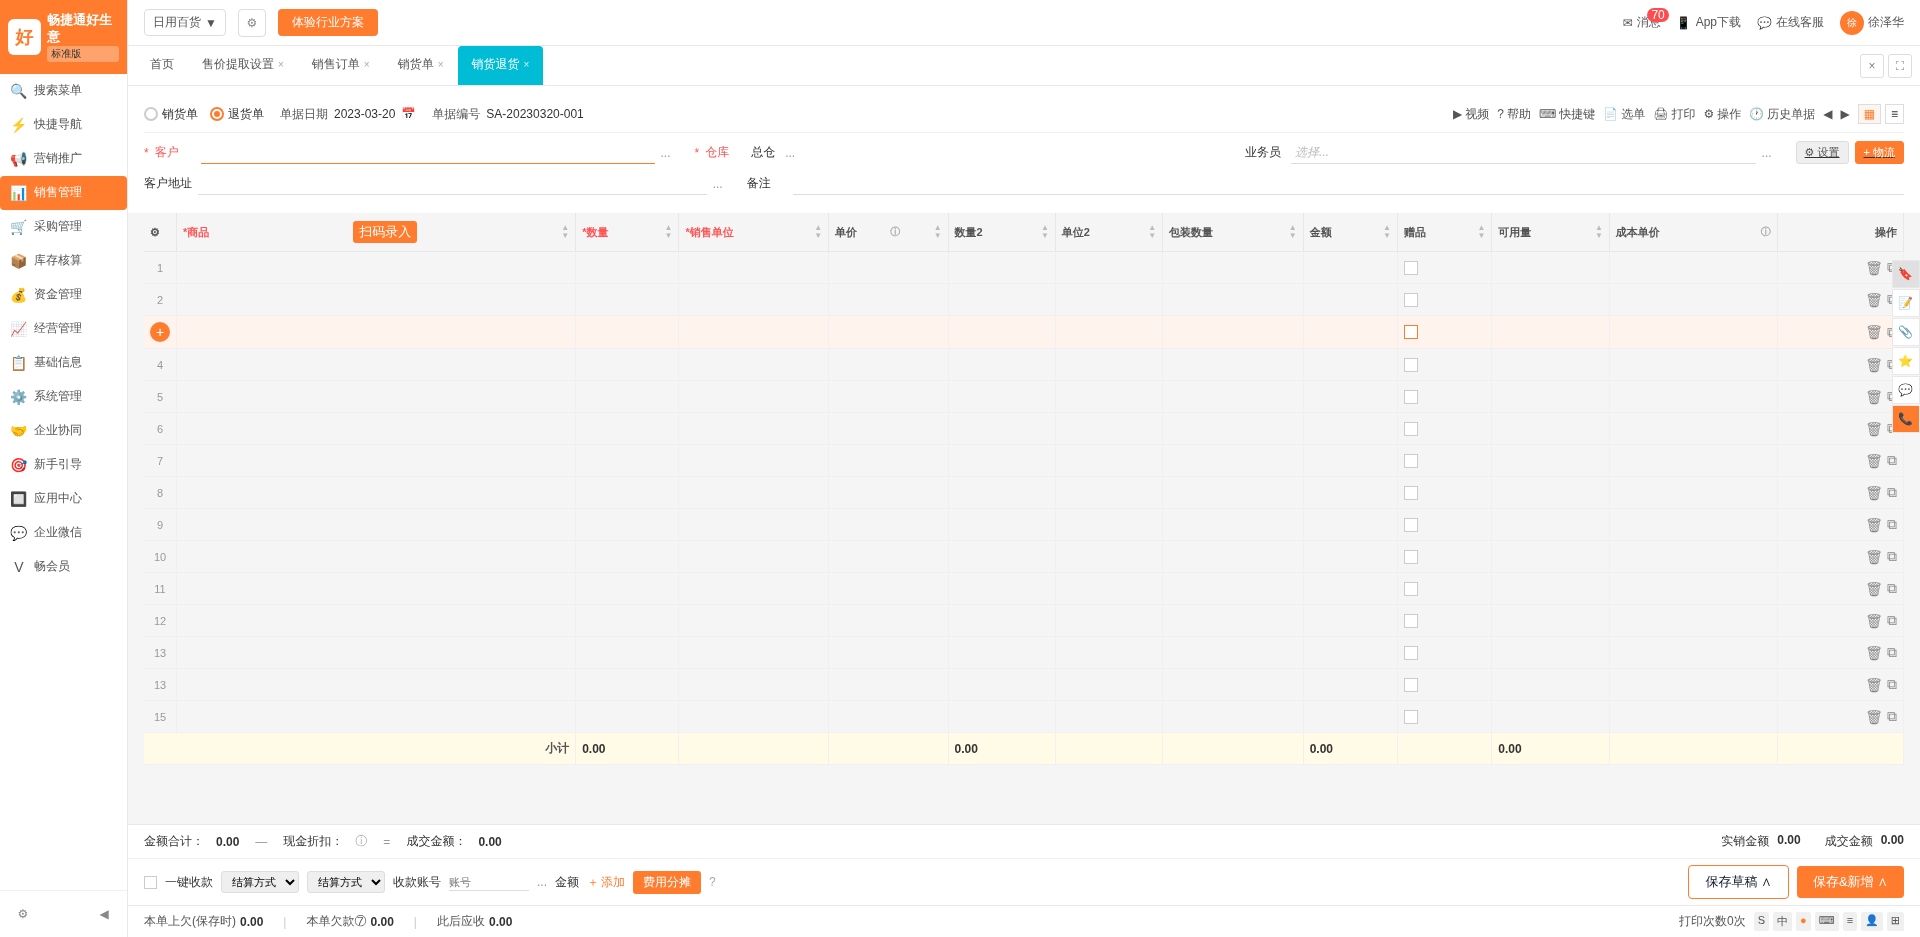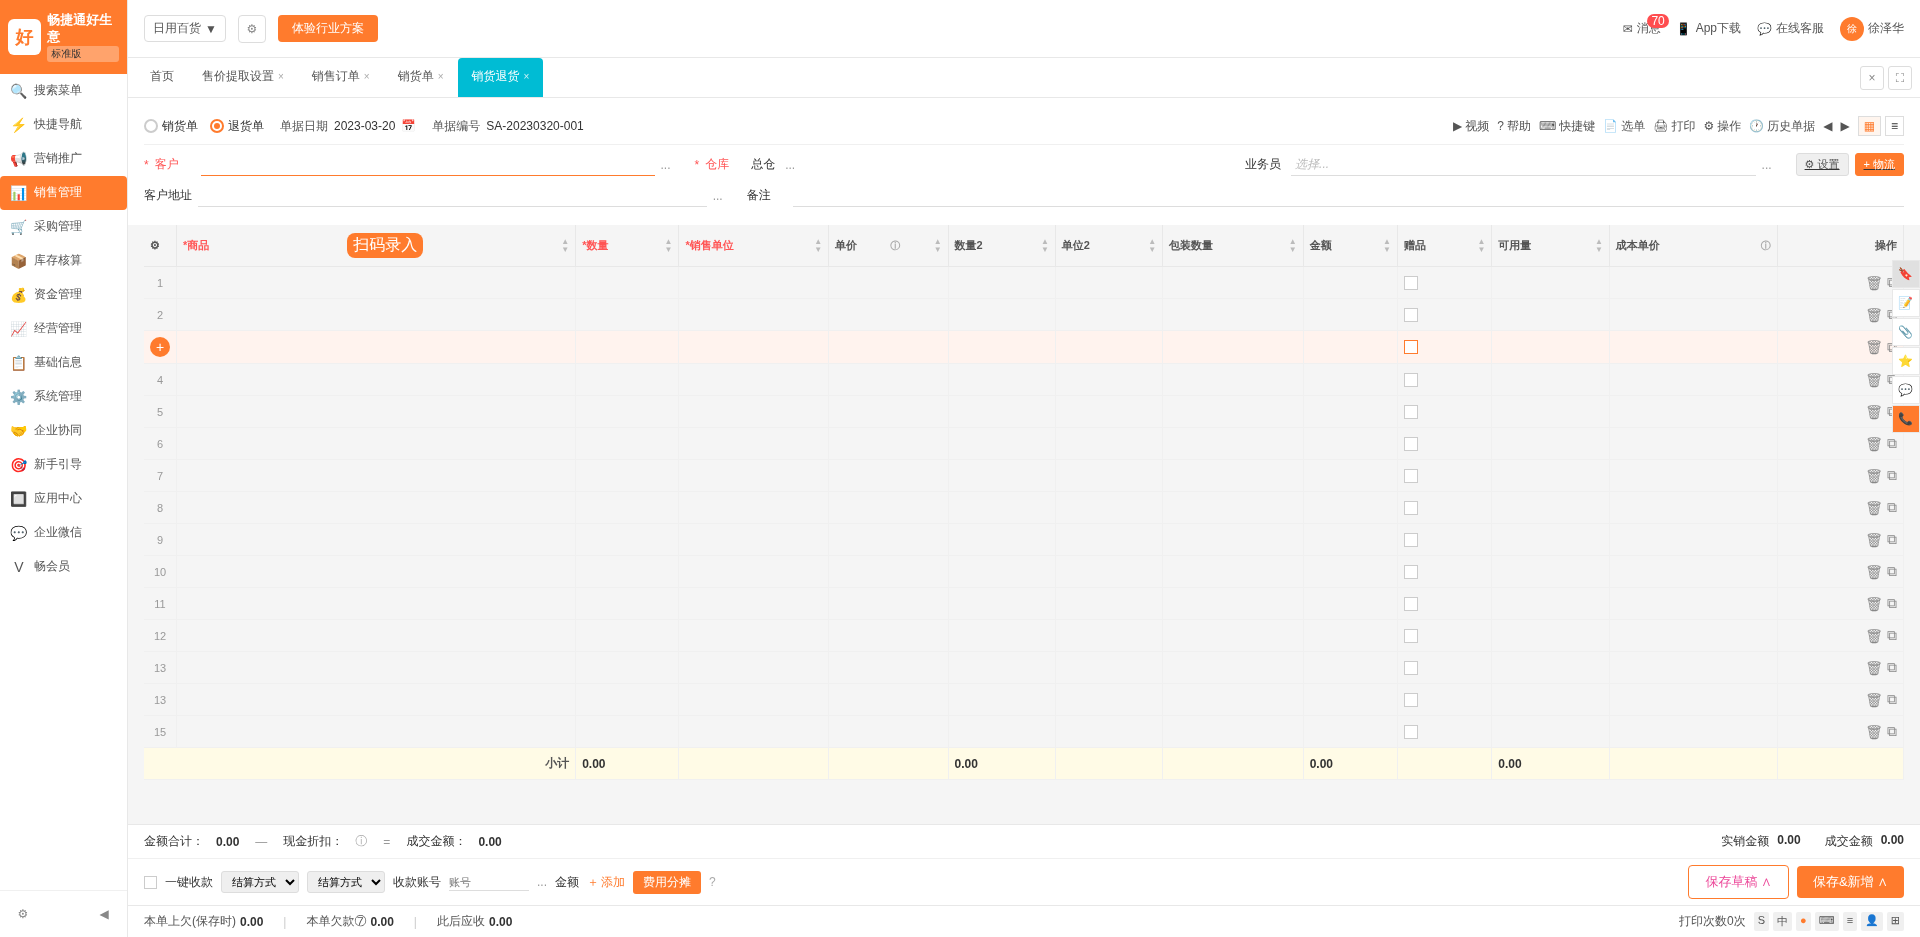--- a/index.html
+++ b/index.html
@@ -14,21 +14,21 @@
     .sidebar-item { display: flex; align-items: center; gap: 6px; padding: 8px 10px; cursor: pointer; border-radius: 4px; color: #555; font-size: 12px; }
     .sidebar-item.active { background: #ff7b2d; color: #fff; }
     .sidebar-item-icon { width: 18px; height: 18px; display: flex; align-items: center; justify-content: center; font-size: 14px; }
     .sidebar-bottom { margin-top: auto; padding: 8px; display: flex; justify-content: space-between; border-top: 1px solid #f0f0f0; }
     .sidebar-bottom-btn { width: 30px; height: 30px; display: flex; align-items: center; justify-content: center; cursor: pointer; color: #888; border-radius: 4px; }
 
     
     .main { flex: 1; display: flex; flex-direction: column; overflow: hidden; }
 
     
-    .topbar { background: #fff; height: 58px; display: flex; align-items: center; padding: 0 16px; border-bottom: 1px solid #e8e8e8; gap: 12px; }
+    .topbar { background: #fff; height: 46px; display: flex; align-items: center; padding: 0 16px; border-bottom: 1px solid #e8e8e8; gap: 12px; }
     .topbar-select { display: flex; align-items: center; gap: 4px; border: 1px solid #ddd; border-radius: 4px; padding: 4px 8px; cursor: pointer; color: #555; }
     .topbar-gear { width: 28px; height: 28px; display: flex; align-items: center; justify-content: center; cursor: pointer; color: #888; border: 1px solid #ddd; border-radius: 4px; }
     .topbar-experience { background: #ff7b2d; color: #fff; padding: 5px 14px; border-radius: 4px; cursor: pointer; font-size: 12px; border: none; }
     .topbar-right { margin-left: auto; display: flex; align-items: center; gap: 16px; }
     .topbar-msg { display: flex; align-items: center; gap: 4px; cursor: pointer; color: #555; position: relative; }
     .topbar-badge { background: #ff4d4f; color: #fff; border-radius: 10px; font-size: 12px; padding: 0 4px; min-width: 16px; text-align: center; position: absolute; top: -6px; right: -8px; }
     .topbar-app { display: flex; align-items: center; gap: 4px; cursor: pointer; color: #555; }
     .topbar-service { display: flex; align-items: center; gap: 4px; cursor: pointer; color: #555; }
     .topbar-user { display: flex; align-items: center; gap: 4px; cursor: pointer; color: #555; }
     .avatar { width: 24px; height: 24px; background: #ff7b2d; border-radius: 50%; display: flex; align-items: center; justify-content: center; color: #fff; font-size: 10px; }
@@ -55,21 +55,21 @@
     .field-input { flex: 1; border: none; border-bottom: 1px solid #ddd; padding: 4px 0; outline: none; font-size: 12px; color: #333; }
     .field-input::placeholder { color: #bbb; }
     .field-dots { color: #999; cursor: pointer; }
     .field-right-btn { border: 1px solid #ddd; border-radius: 3px; padding: 3px 8px; cursor: pointer; color: #555; font-size: 11px; }
     .field-right-btn.primary { background: #ff7b2d; border-color: #ff7b2d; color: #fff; }
     .data-table { width: 100%; border-collapse: collapse; }
     .data-table th { background: #f5f5f5; padding: 8px 6px; text-align: left; font-size: 11px; color: #555; border-bottom: 1px solid #e8e8e8; border-right: 1px solid #e8e8e8; white-space: nowrap; position: sticky; top: 0; }
     .data-table td { padding: 6px; border-bottom: 1px solid #f0f0f0; border-right: 1px solid #f0f0f0; font-size: 11px; color: #333; height: 32px; }
     .data-table tr.highlight td { background: #fff3ee; }
     .data-table .row-num { color: #999; text-align: center; width: 30px; }
-    .scan-btn { background: #ff7b2d; color: #fff; padding: 2px 6px; border-radius: 8px; font-size: 16px; cursor: pointer; border: none; }
+    .scan-btn { background: #ff7b2d; color: #fff; padding: 2px 6px; border-radius: 3px; font-size: 13px; cursor: pointer; border: none; }
     .th-gear { width: 28px; text-align: center; }
     .checkbox-cell { text-align: center; }
     .checkbox { width: 14px; height: 14px; border: 1px solid #ccc; background: #fff; cursor: pointer; }
     .ops-cell { display: flex; gap: 4px; justify-content: flex-end; align-items: center; }
     .op-btn { cursor: pointer; color: #888; font-size: 14px; }
     .add-row-btn { width: 20px; height: 20px; background: #ff7b2d; color: #fff; border-radius: 50%; display: flex; align-items: center; justify-content: center; cursor: pointer; font-size: 14px; }
 
     
     .total-row td { background: #fffbe6; font-weight: bold; font-size: 12px; }
     .payment-checkbox { width: 13px; height: 13px; border: 1px solid #ccc; }
@@ -79,21 +79,21 @@
     .add-btn { background: none; border: none; cursor: pointer; color: #ff7b2d; font-size: 12px; display: flex; align-items: center; gap: 2px; }
     .fee-btn { background: #ff7b2d; color: #fff; border: none; padding: 3px 10px; border-radius: 3px; cursor: pointer; font-size: 12px; }
     .help-icon { color: #aaa; cursor: pointer; }
 
     
     .status-bar { background: #fff; border-top: 1px solid #e8e8e8; padding: 6px 16px; display: flex; align-items: center; gap: 20px; font-size: 12px; color: #555; }
     .status-item { display: flex; align-items: center; gap: 4px; }
 
     
     .right-buttons { display: flex; gap: 8px; margin-left: auto; align-items: center; }
-    .btn-save-draft { background: #fff; border: 1px solid #ff7b2d; color: #ec4899; padding: 7px 16px; border-radius: 4px; cursor: pointer; font-size: 13px; display: flex; align-items: center; gap: 4px; }
+    .btn-save-draft { background: #fff; border: 1px solid #ff7b2d; color: #0f172a; padding: 7px 16px; border-radius: 4px; cursor: pointer; font-size: 13px; display: flex; align-items: center; gap: 4px; }
     .btn-save-new { background: #ff7b2d; border: none; color: #fff; padding: 7px 16px; border-radius: 4px; cursor: pointer; font-size: 13px; display: flex; align-items: center; gap: 4px; }
     .quick-btn { width: 32px; height: 32px; background: #fff; border: 1px solid #e8e8e8; display: flex; align-items: center; justify-content: center; cursor: pointer; color: #888; font-size: 14px; }
     .toolbar-action { display: flex; align-items: center; gap: 3px; cursor: pointer; color: #555; font-size: 12px; }
 
     .form-section { background: #fff; padding: 10px 16px; }
     .field-item { display: flex; align-items: center; gap: 6px; flex: 1; }
     .field-req { color: #f55; }
 
     .th-inner { display: flex; align-items: center; justify-content: space-between; gap: 2px; }
     .col-arrows { display: flex; flex-direction: column; font-size: 8px; color: #bbb; line-height: 1; }

